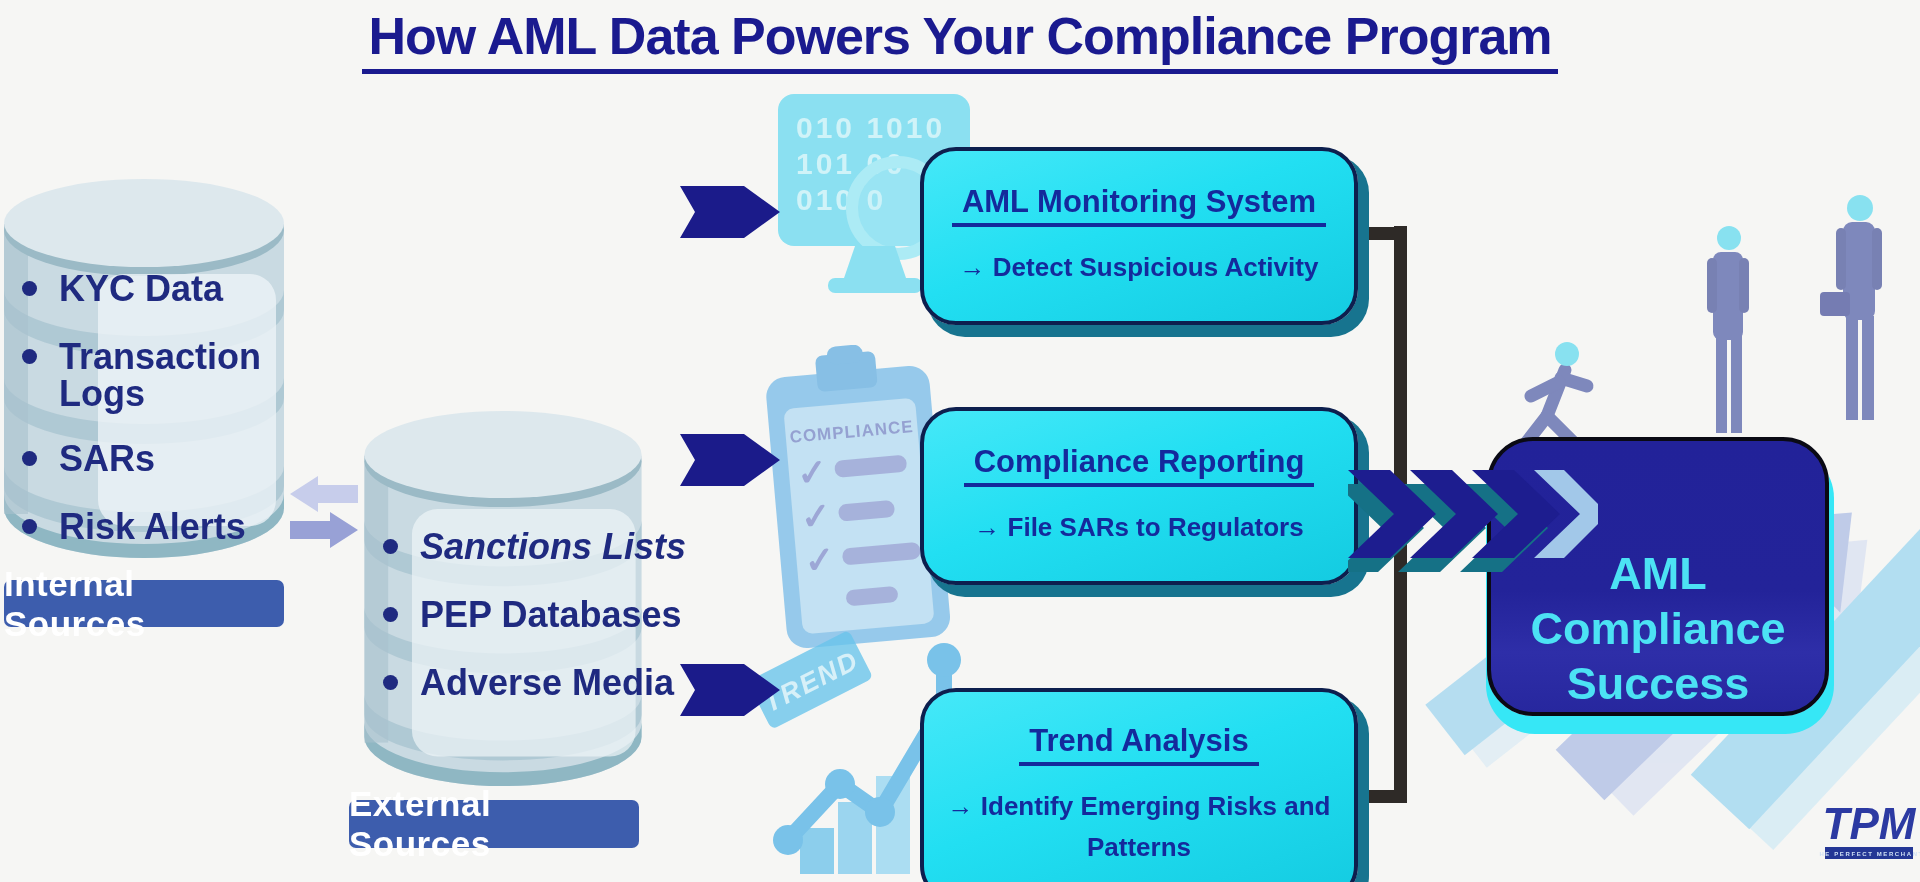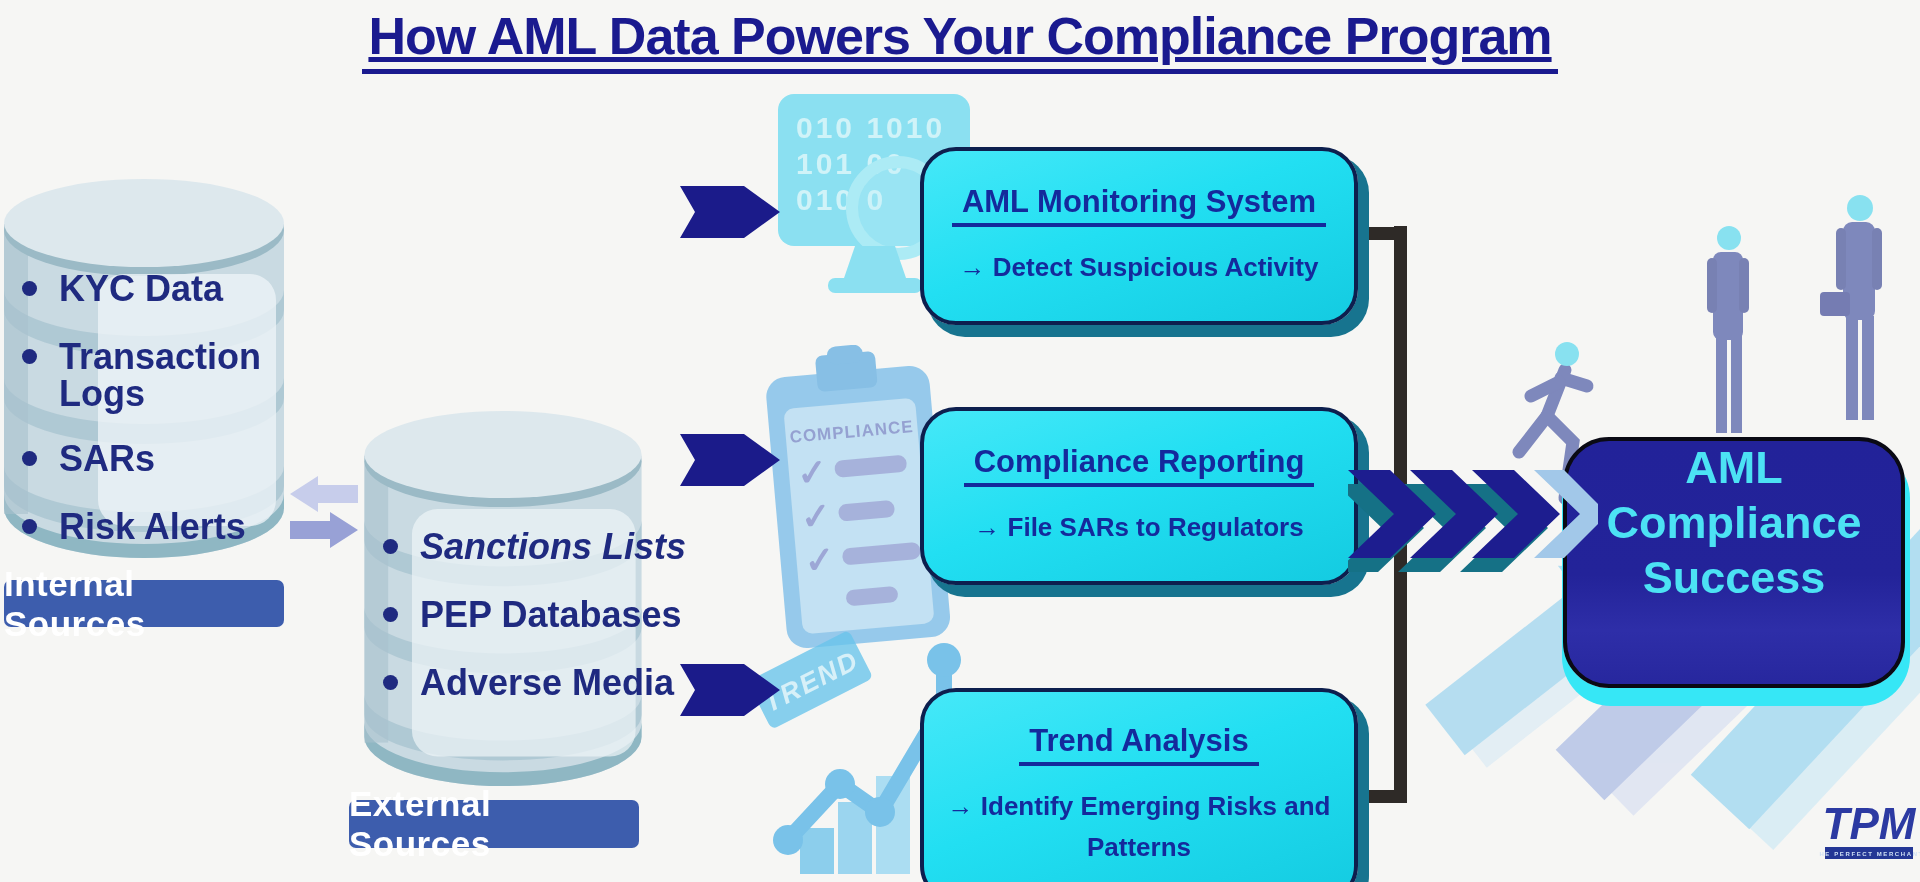--- a/index.html
+++ b/index.html
@@ -3,21 +3,21 @@
 <meta charset="utf-8">
 <style>
   html,body{margin:0;padding:0;background:#eee;}
   .stage{position:relative;width:1920px;height:882px;overflow:hidden;background:#f6f6f4;
          font-family:"Liberation Sans",sans-serif;}
   .abs{position:absolute;}
 
   
   .title{left:0;top:6px;width:1920px;text-align:center;font-size:52px;font-weight:800;
          color:#1a1a8f;letter-spacing:-1px;z-index:9;}
-  .title span{border-bottom:5px solid #1a1a8f;padding:0 6px 4px;text-decoration:underline;}
+  .title span{border-bottom:5px solid #1a1a8f;padding:0 6px 4px;}
 
   
   .bullet-item{position:absolute;display:flex;gap:22px;font-weight:700;color:#1f2a80;
                font-size:36px;line-height:37px;z-index:5;}
   .dot{width:15px;height:15px;border-radius:50%;background:#1f2a80;margin-top:11px;flex:none;}
 
   
   .src-label{position:absolute;background:#3d5dad;color:#ffffff;font-weight:700;font-size:35px;
              display:flex;align-items:center;justify-content:center;border-radius:7px;z-index:5;
              letter-spacing:0.5px;}
@@ -28,24 +28,24 @@
         border:4px solid #0d1f4e;border-radius:36px;box-shadow:9px 10px 0 2px #17748f;
         display:flex;flex-direction:column;align-items:center;justify-content:center;z-index:6;}
   .pbox-title{font-size:31px;font-weight:800;color:#142a9c;white-space:nowrap;
               border-bottom:4px solid #142a9c;padding:0 10px 3px;}
   .pbox-sub{font-size:26px;font-weight:700;color:#142a9c;margin-top:20px;text-align:center;
             line-height:1.55;max-width:408px;}
 
   .bracket{position:absolute;background:#2e2a27;z-index:3;}
 
   
-  .success{left:1563px;top:437px;width:342px;height:251px;box-sizing:border-box;
+  .success{left:1487px;top:437px;width:342px;height:279px;box-sizing:border-box;
            background:linear-gradient(180deg,#222299 0%,#232399 55%,#2e2ea8 78%,#27279e 100%);
            border:4px solid #0a0a14;border-radius:46px;box-shadow:2px 15px 0 3px #36e7f6;
-           display:flex;flex-direction:column;align-items:center;justify-content:flex-start;z-index:7;}
+           display:flex;flex-direction:column;align-items:center;justify-content:flex-end;z-index:7;}
   .success div{font-size:45px;font-weight:800;color:#4ce2f4;line-height:1.22;}
 
   .icon{z-index:2;}
   svg{display:block;}
 </style>
 </head>
 <body>
 
 <div class="stage">
 

